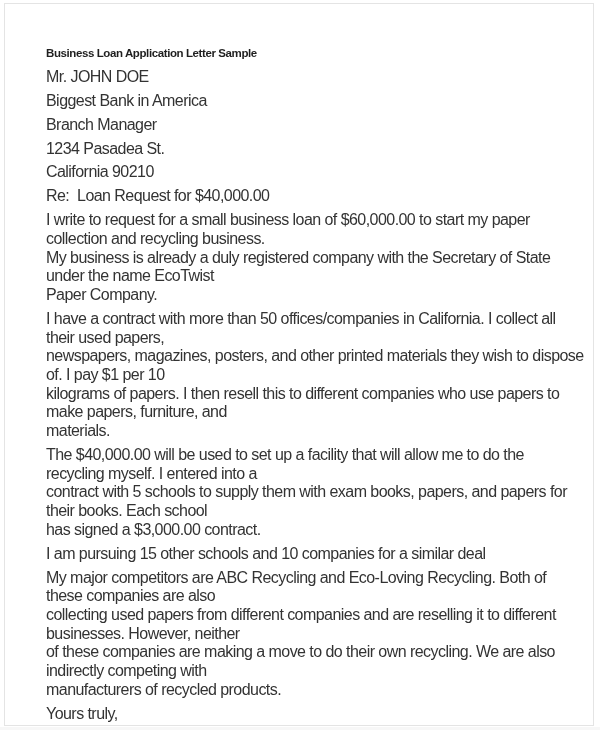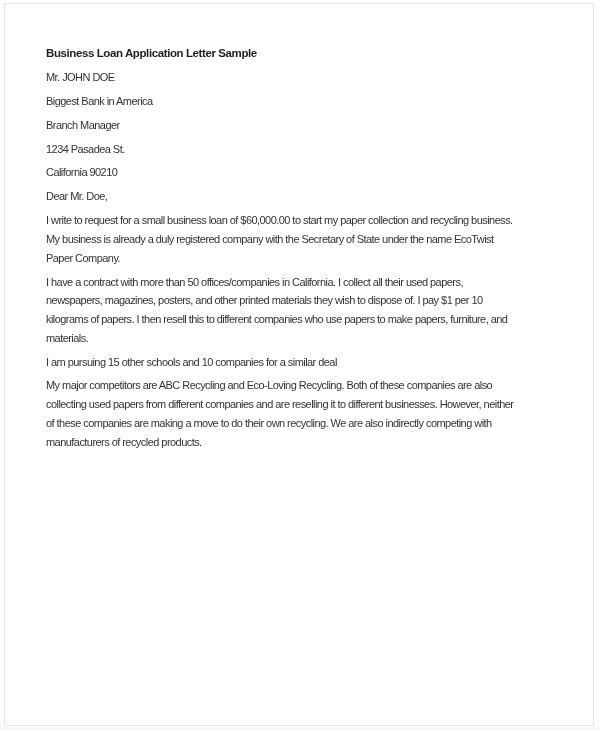--- a/index.html
+++ b/index.html
@@ -34,21 +34,21 @@
     background: #f7f7f7;
   }
   .content {
     position: absolute;
     left: 46px;
     top: 44px;
     width: 538px;
   }
   .para {
     margin: 0 0 5.2px 0;
-    font-size: 11px;
+    font-size: 16px;
     line-height: 18.7px;
     letter-spacing: -0.55px;
     color: #333333;
     white-space: pre-wrap;
   }
   .title {
     font-size: 11.5px;
     font-weight: 700;
     letter-spacing: -0.4px;
     color: #1f1f1f;
@@ -63,30 +63,34 @@
 
   <div class="content">
     <div class="para title">Business Loan Application Letter Sample</div>
 
     <div class="para">Mr. JOHN DOE</div>
     <div class="para">Biggest Bank in America</div>
     <div class="para">Branch Manager</div>
     <div class="para">1234 Pasadea St.</div>
     <div class="para">California 90210</div>
 
+    <div class="para">Re:  Loan Request for $40,000.00</div>
 
-    <div class="para">Dear Mr. Doe,</div>
 
     <div class="para">I write to request for a small business loan of $60,000.00 to start my paper collection and recycling business.
 My business is already a duly registered company with the Secretary of State under the name EcoTwist
 Paper Company.</div>
     <div class="para">I have a contract with more than 50 offices/companies in California. I collect all their used papers,
 newspapers, magazines, posters, and other printed materials they wish to dispose of. I pay $1 per 10
 kilograms of papers. I then resell this to different companies who use papers to make papers, furniture, and
 materials.</div>
+    <div class="para">The $40,000.00 will be used to set up a facility that will allow me to do the recycling myself. I entered into a
+contract with 5 schools to supply them with exam books, papers, and papers for their books. Each school
+has signed a $3,000.00 contract.</div>
     <div class="para">I am pursuing 15 other schools and 10 companies for a similar deal</div>
     <div class="para">My major competitors are ABC Recycling and Eco-Loving Recycling. Both of these companies are also
 collecting used papers from different companies and are reselling it to different businesses. However, neither
 of these companies are making a move to do their own recycling. We are also indirectly competing with
 manufacturers of recycled products.</div>
 
+    <div class="para">Yours truly,</div>
   </div>
 </div>
 
 </body></html>

